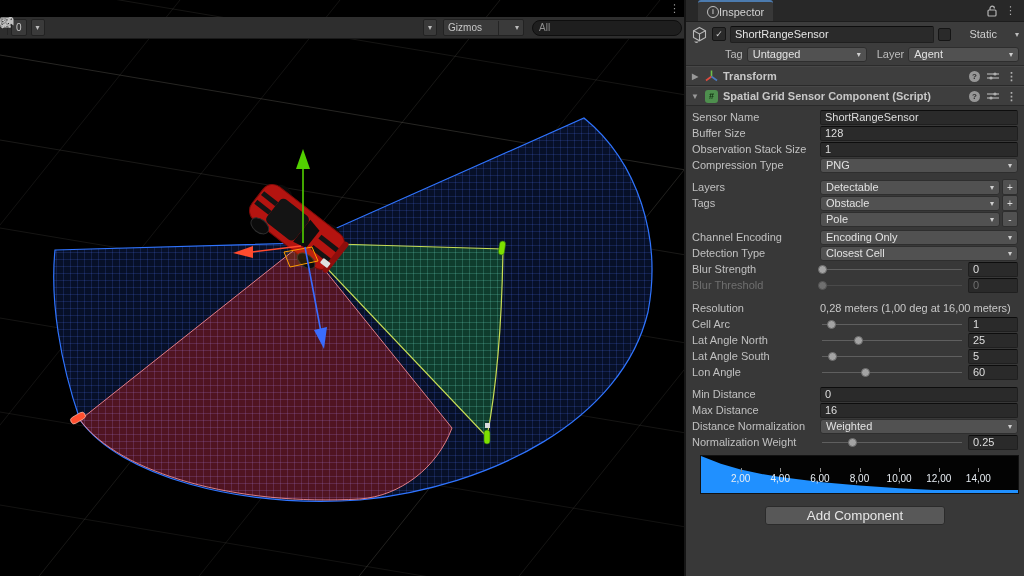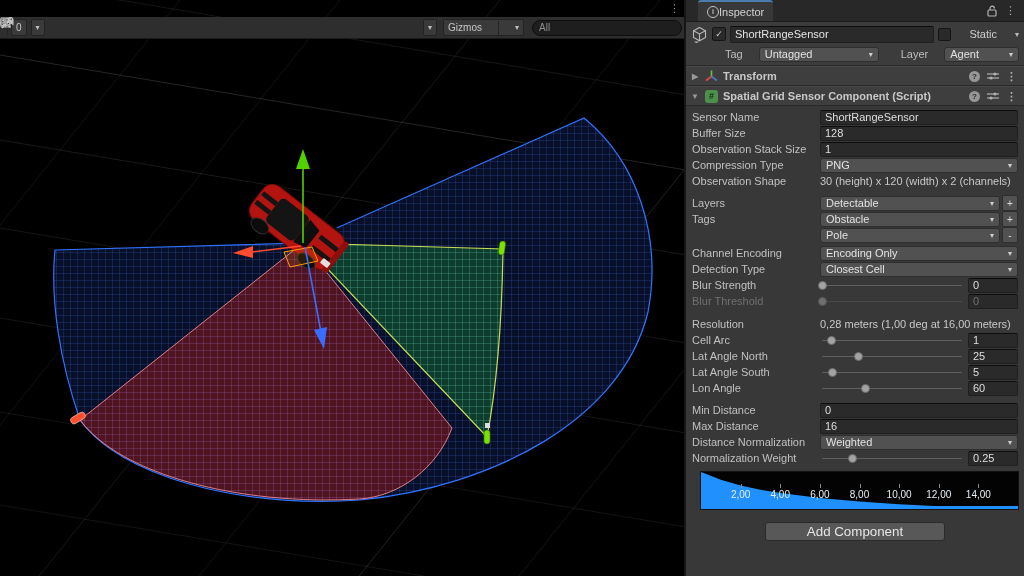--- a/index.html
+++ b/index.html
@@ -25,21 +25,21 @@
              border-left:2px solid #161616;box-sizing:border-box;color:#c0c0c0;font-size:11px;}
   .tabbar{height:21px;background:#282828;display:flex;align-items:stretch;border-bottom:1px solid #1d1d1d;}
   .tab{margin-left:12px;padding:0 9px;background:#383838;display:flex;align-items:center;
        color:#d2d2d2;border-top:2px solid #4c7baf;border-radius:3px 3px 0 0;box-sizing:border-box;}
   .info-badge{width:10px;height:10px;border:1px solid #c0c0c0;border-radius:50%;font-size:7px;
               color:#c0c0c0;display:flex;align-items:center;justify-content:center;font-weight:bold;}
   .tab-right{margin-left:auto;display:flex;align-items:center;gap:8px;padding-right:8px;color:#b0b0b0;}
 
   .go-header{background:#3c3c3c;padding:3px 5px 3px 5px;border-bottom:1px solid #2b2b2b;}
   .go-row1{display:flex;align-items:center;gap:4px;height:18px;}
-  .go-row2{display:flex;align-items:center;gap:16px;height:16px;margin:3px 0 0 34px;}
+  .go-row2{display:flex;align-items:center;gap:4px;height:16px;margin:3px 0 0 34px;}
   .checkbox{width:12px;height:12px;background:#2a2a2a;border:1px solid #151515;border-radius:2px;
             color:#cfcfcf;font-size:9px;display:flex;align-items:center;justify-content:center;flex:none;}
   .name-input{flex:1;height:15px;background:#2a2a2a;border:1px solid #1f1f1f;border-top-color:#0d0d0d;
               border-radius:2px;color:#e4e4e4;padding:0 4px;display:flex;align-items:center;font-size:11px;}
   .static-ctl{display:flex;align-items:center;gap:18px;color:#cfcfcf;flex:none;}
   .mini-label{color:#bdbdbd;flex:none;}
   .dropdown{height:15px;background:#515151;border:1px solid #2e2e2e;border-radius:3px;color:#e2e2e2;
             padding:0 5px;display:flex;align-items:center;box-sizing:border-box;min-width:0;}
   .dropdown .dd-caret{margin-left:auto;font-size:8px;color:#cfcfcf;padding-left:4px;}
   .dd-tag{width:120px;flex:none;}
@@ -325,26 +325,20 @@
     </div>
     <div class="frow">
       <span class="flabel">Compression Type</span>
       <div class="fctl">
           <div class="dropdown" style="flex:1">
         <span>PNG</span>
         <span class="dd-caret">▾</span>
       </div>
         </div>
     </div>
-    <div class="frow">
-      <span class="flabel">Observation Shape</span>
-      <div class="fctl">
-          <span class="stext">30 (height) x 120 (width) x 2 (channels)</span>
-        </div>
-    </div>
 
     <div class="gap6"></div>
 
     <div class="frow">
       <span class="flabel">Layers</span>
       <div class="fctl">
         <div class="dropdown" style="flex:1">
           <span>Detectable</span>
           <span class="dd-caret">▾</span>
         </div>

